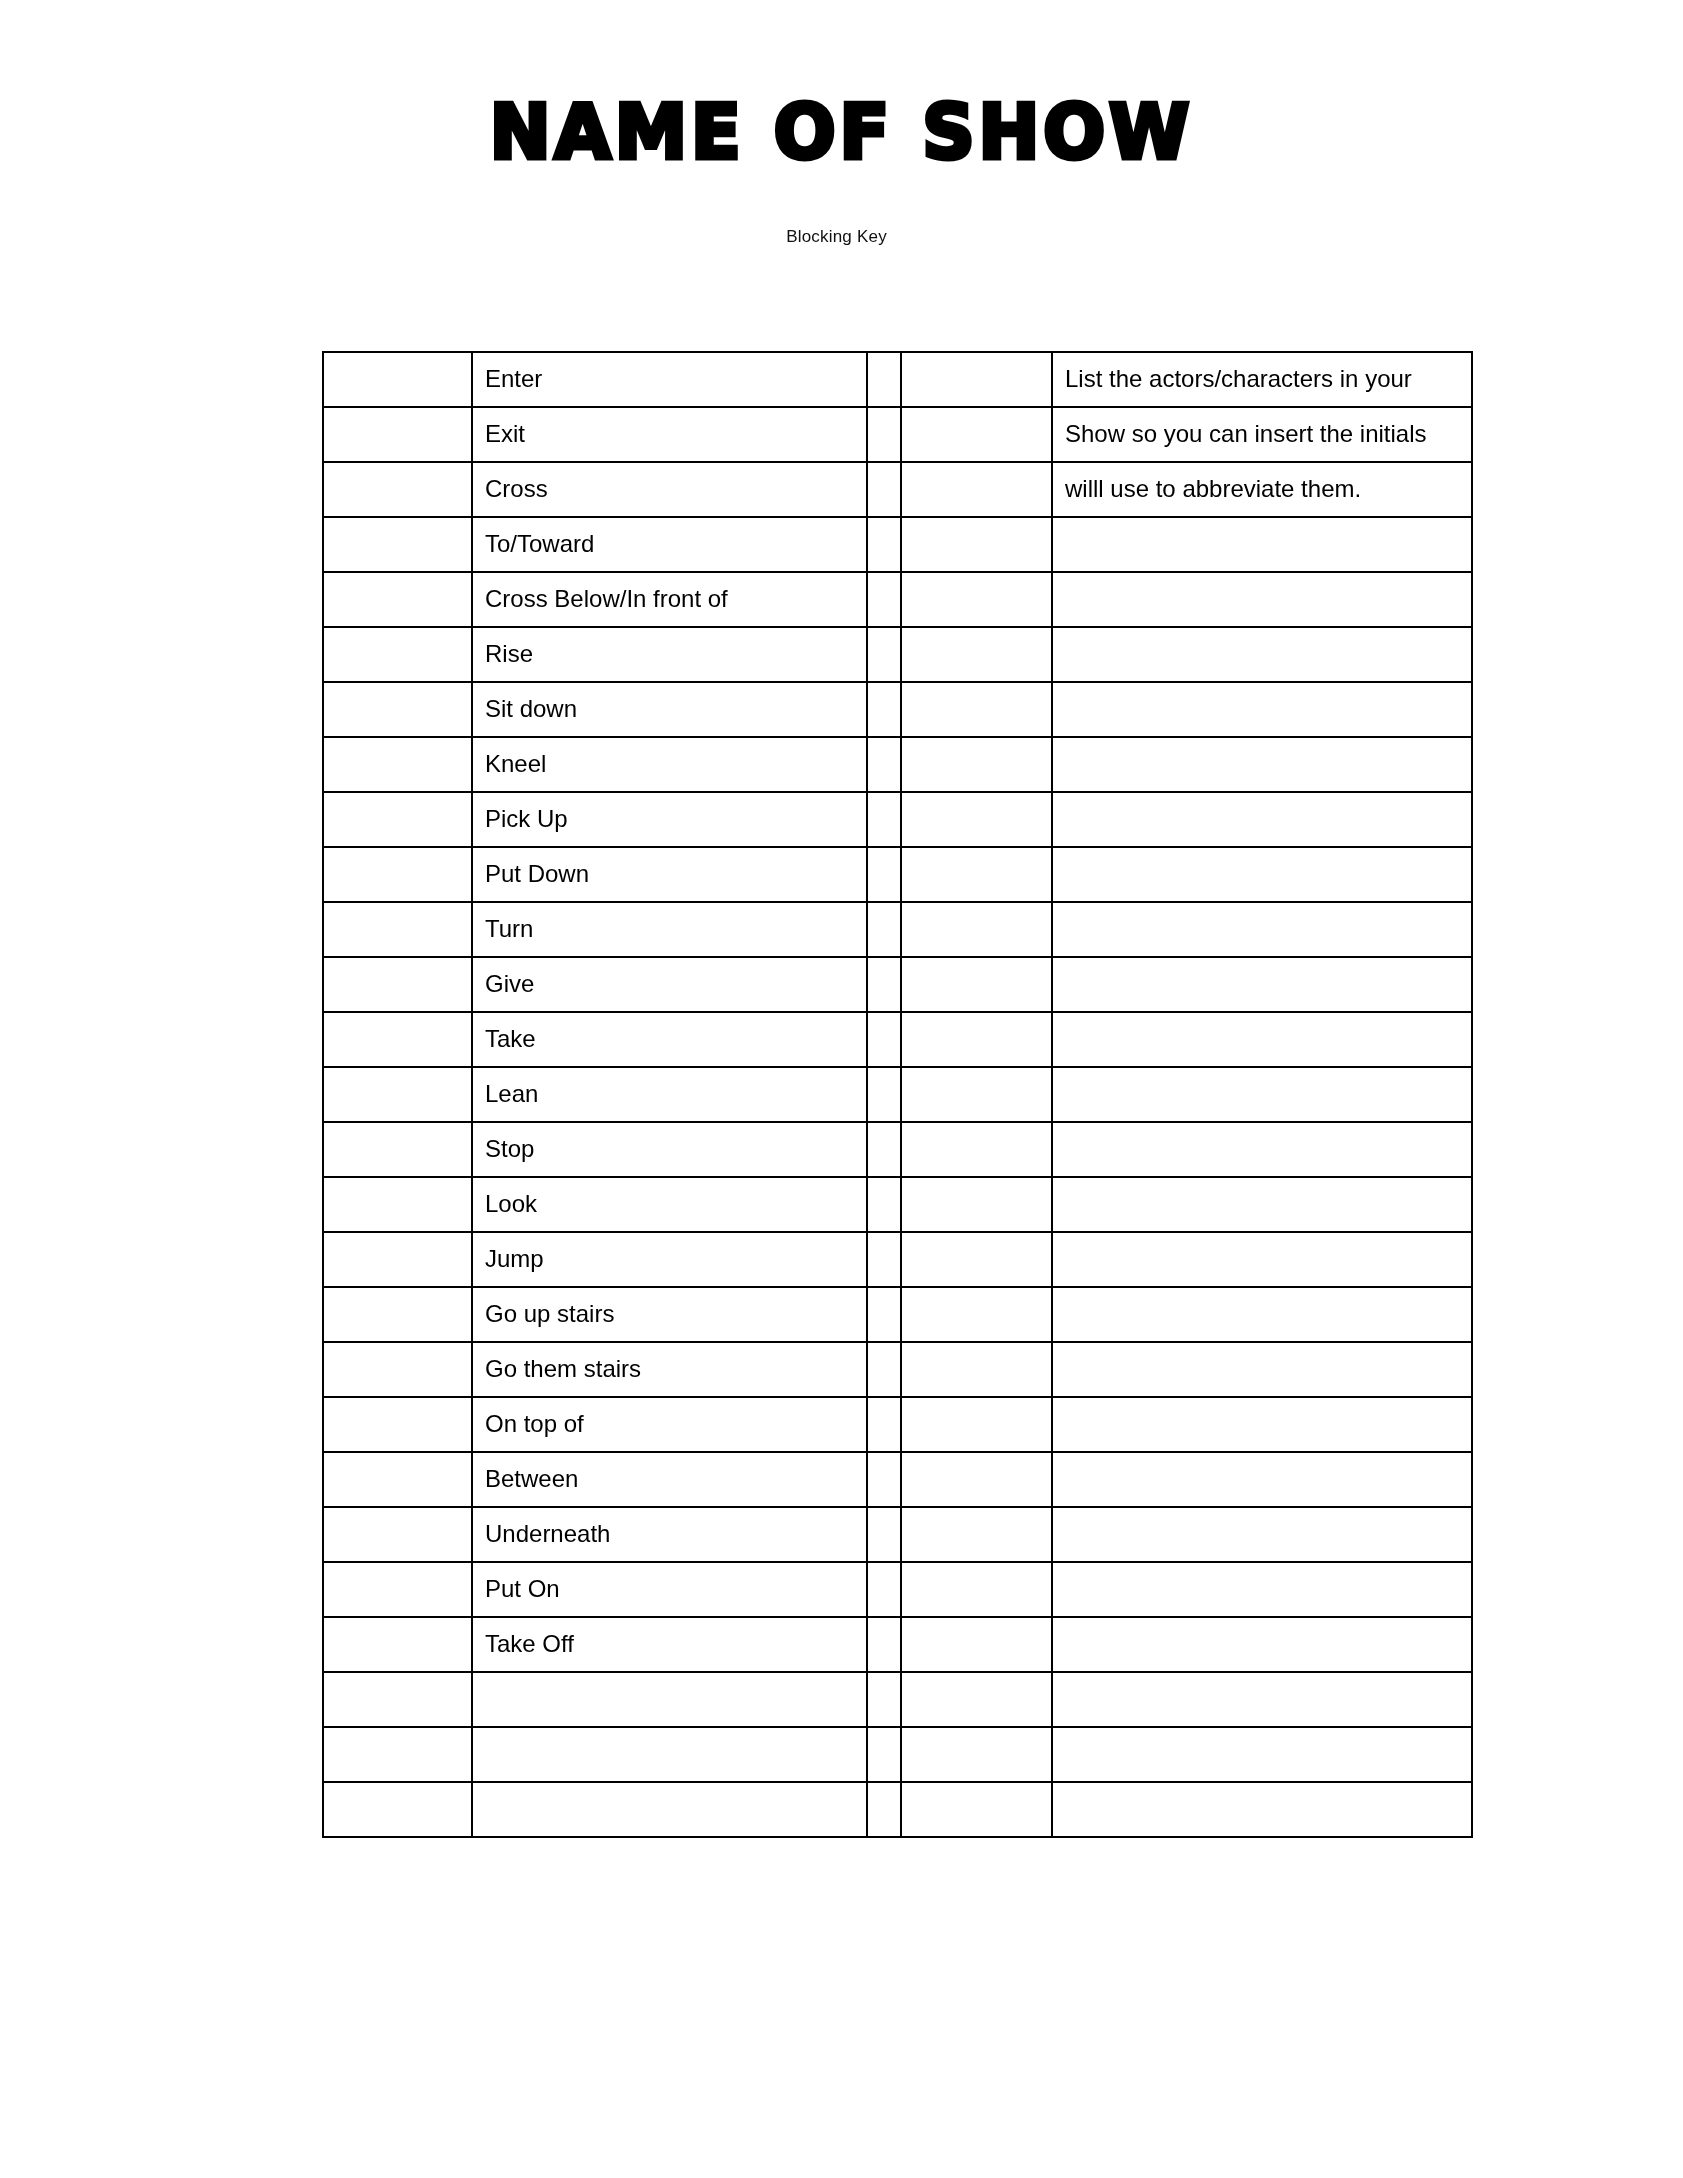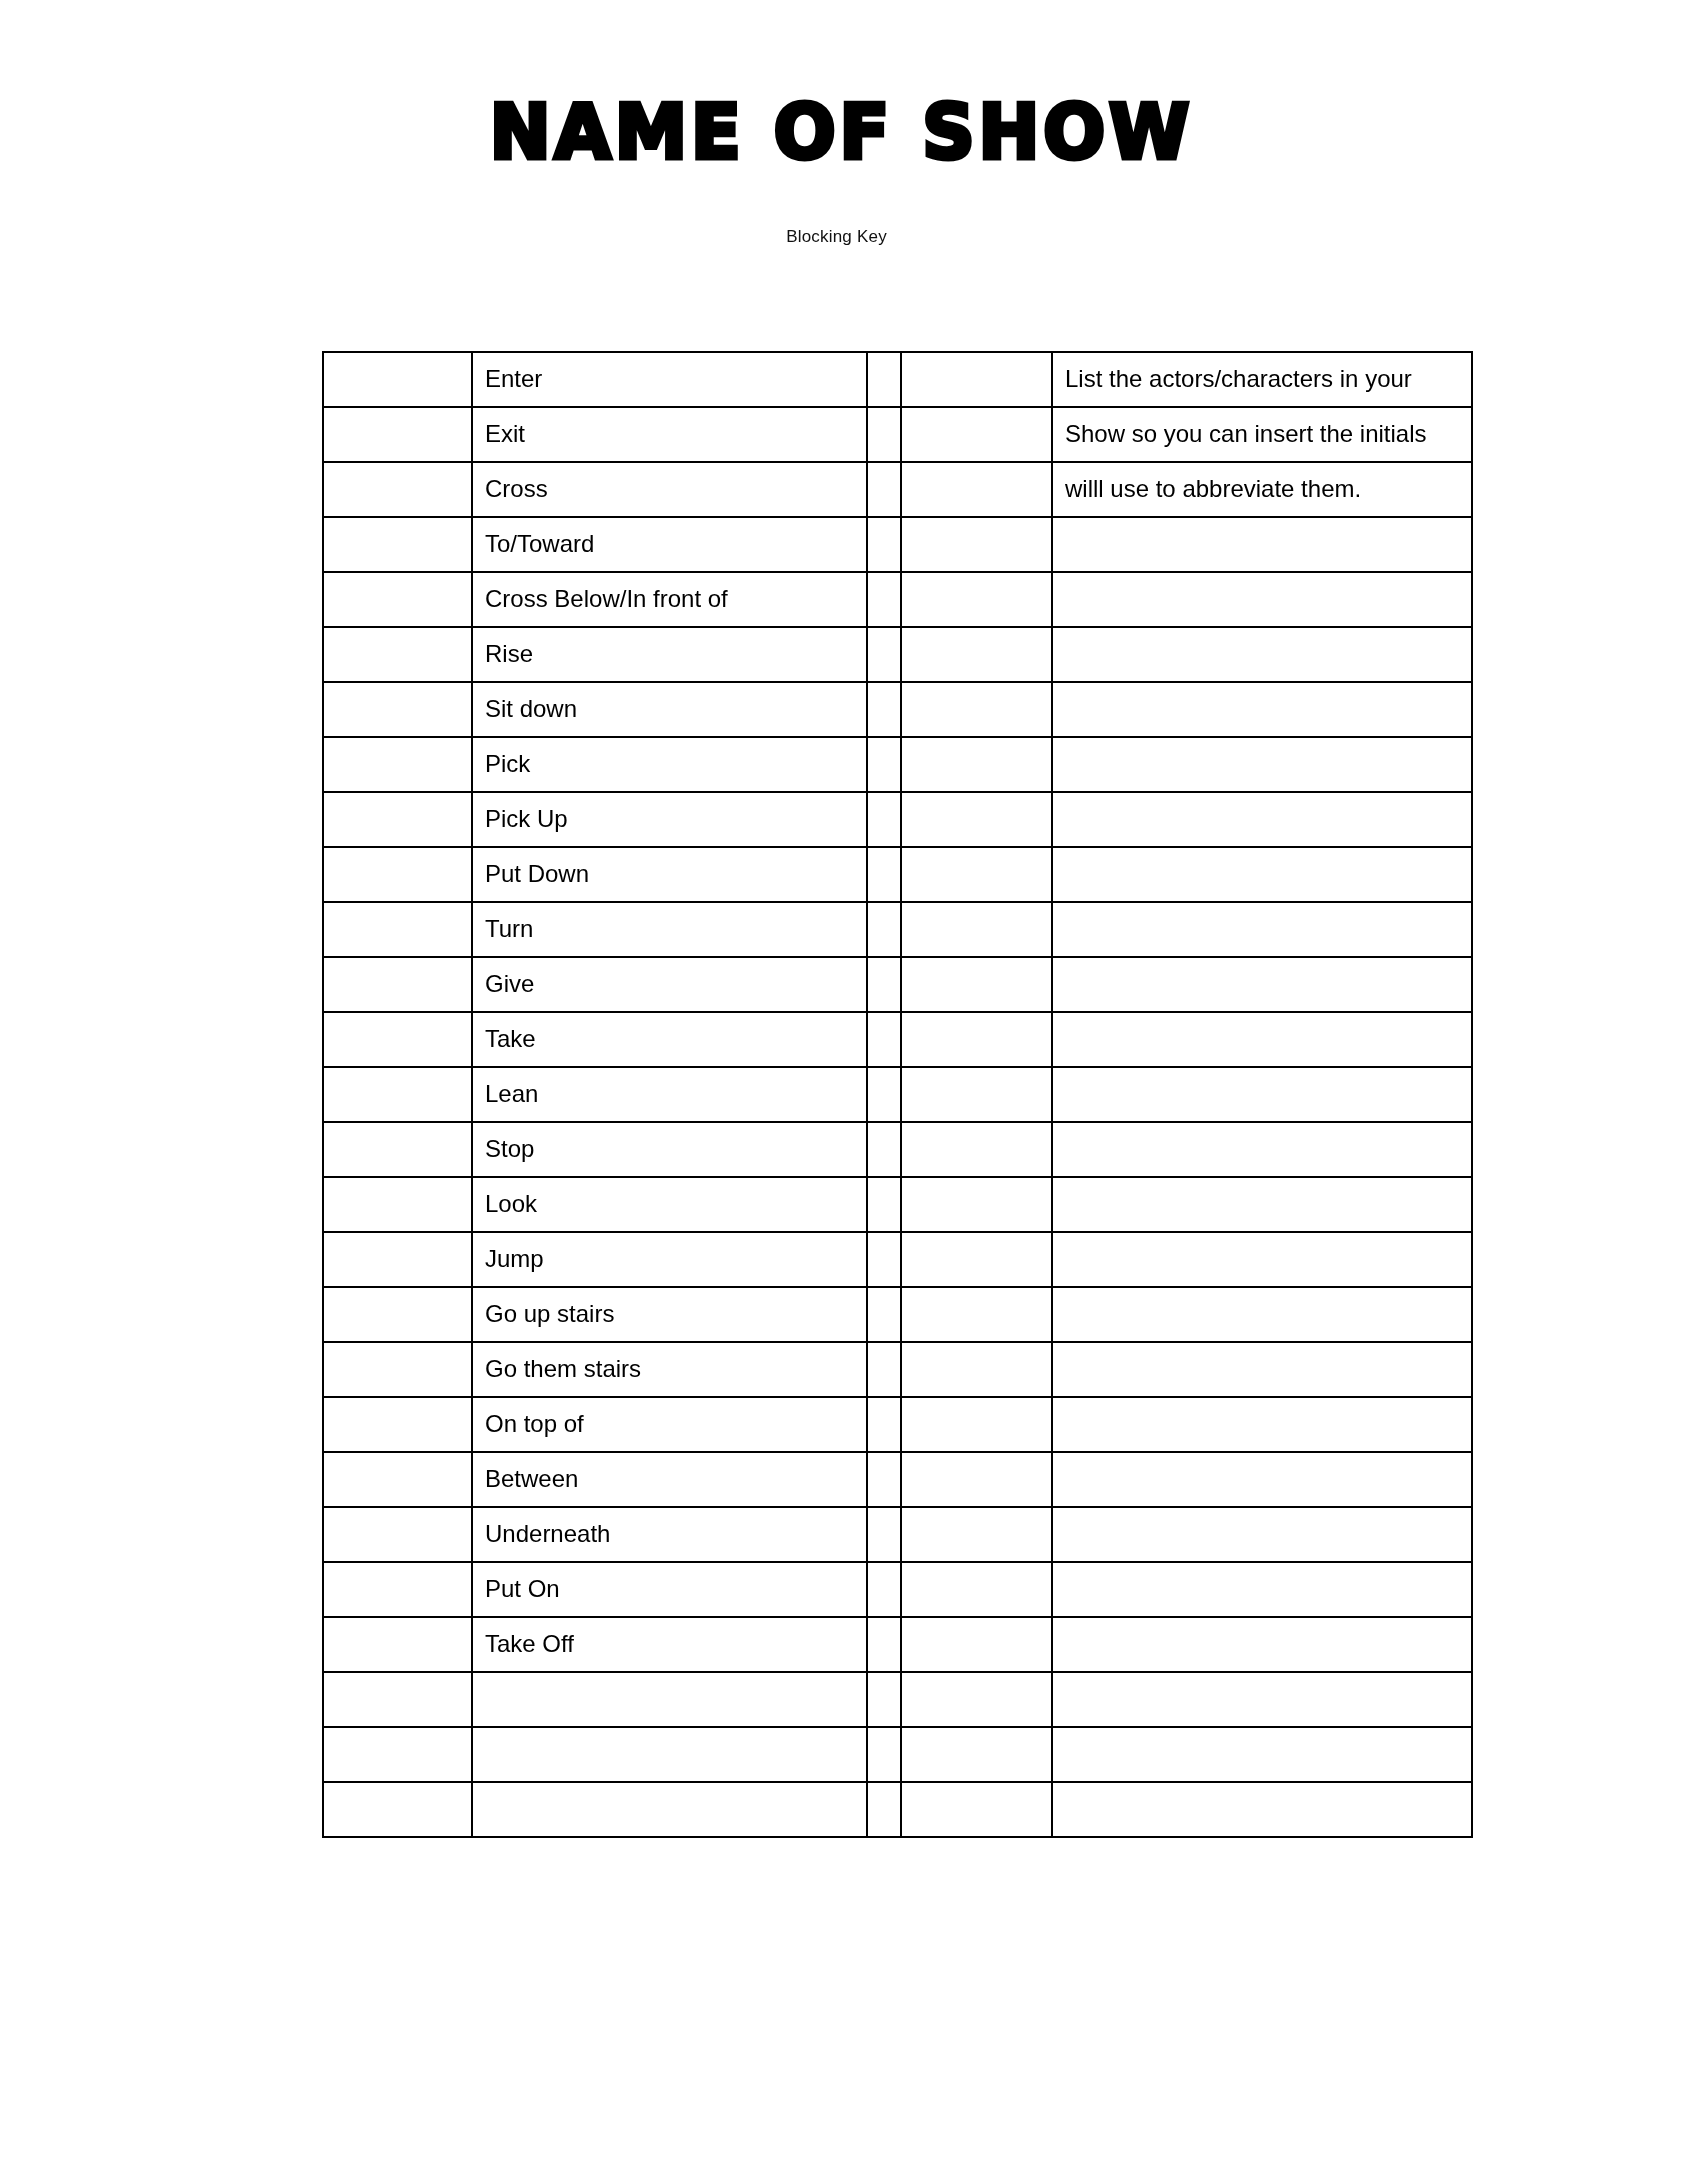--- a/index.html
+++ b/index.html
@@ -182,21 +182,21 @@
           </tr>
           <tr>
             <td class="initial-cell"></td>
             <td class="term-cell">Sit down</td>
             <td class="gray-cell"></td>
             <td class="blank-cell"></td>
             <td class="note-cell"></td>
           </tr>
           <tr>
             <td class="initial-cell"></td>
-            <td class="term-cell">Pick</td>
+            <td class="term-cell">Kneel</td>
             <td class="gray-cell"></td>
             <td class="blank-cell"></td>
             <td class="note-cell"></td>
           </tr>
           <tr>
             <td class="initial-cell"></td>
             <td class="term-cell">Pick Up</td>
             <td class="gray-cell"></td>
             <td class="blank-cell"></td>
             <td class="note-cell"></td>

